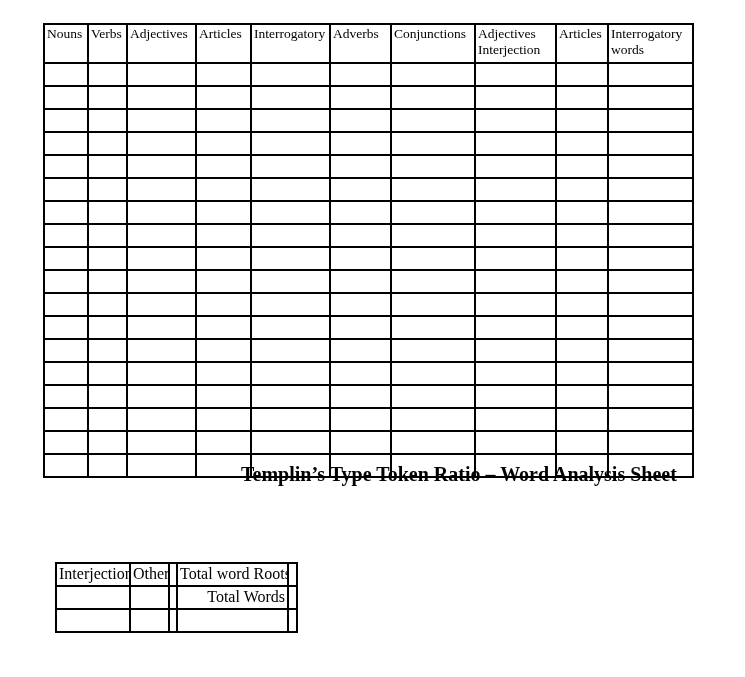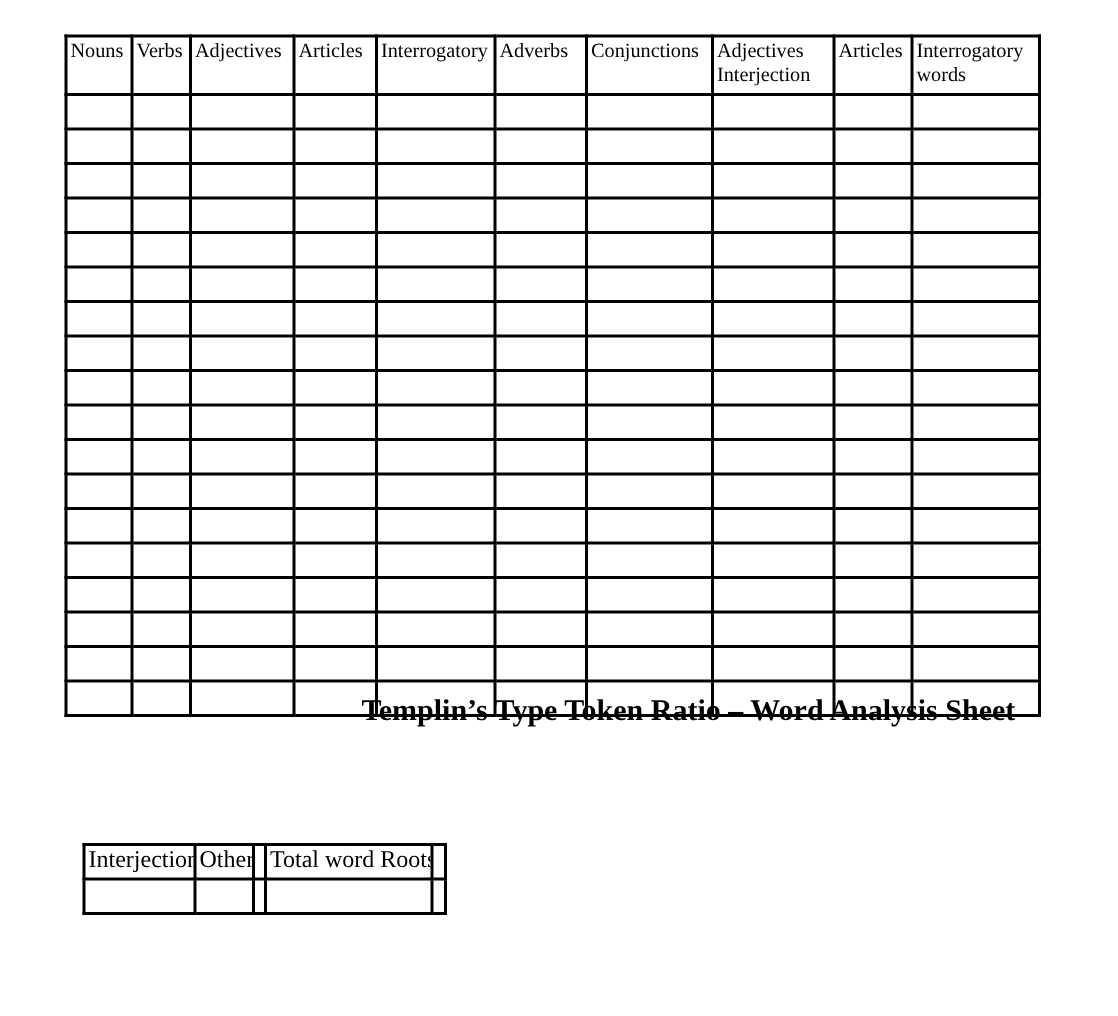--- a/index.html
+++ b/index.html
@@ -283,17 +283,24 @@
       <td>Interjection</td>
       <td>Other</td>
       <td></td>
       <td class="center">Total word Roots</td>
       <td></td>
     </tr>
     <tr>
       <td></td>
       <td></td>
       <td></td>
+      <td class="center">Total Words</td>
+      <td></td>
+    </tr>
+    <tr>
+      <td></td>
+      <td></td>
+      <td></td>
       <td class="center"></td>
       <td></td>
     </tr>
   </tbody>
 </table>
 
 </body></html>

